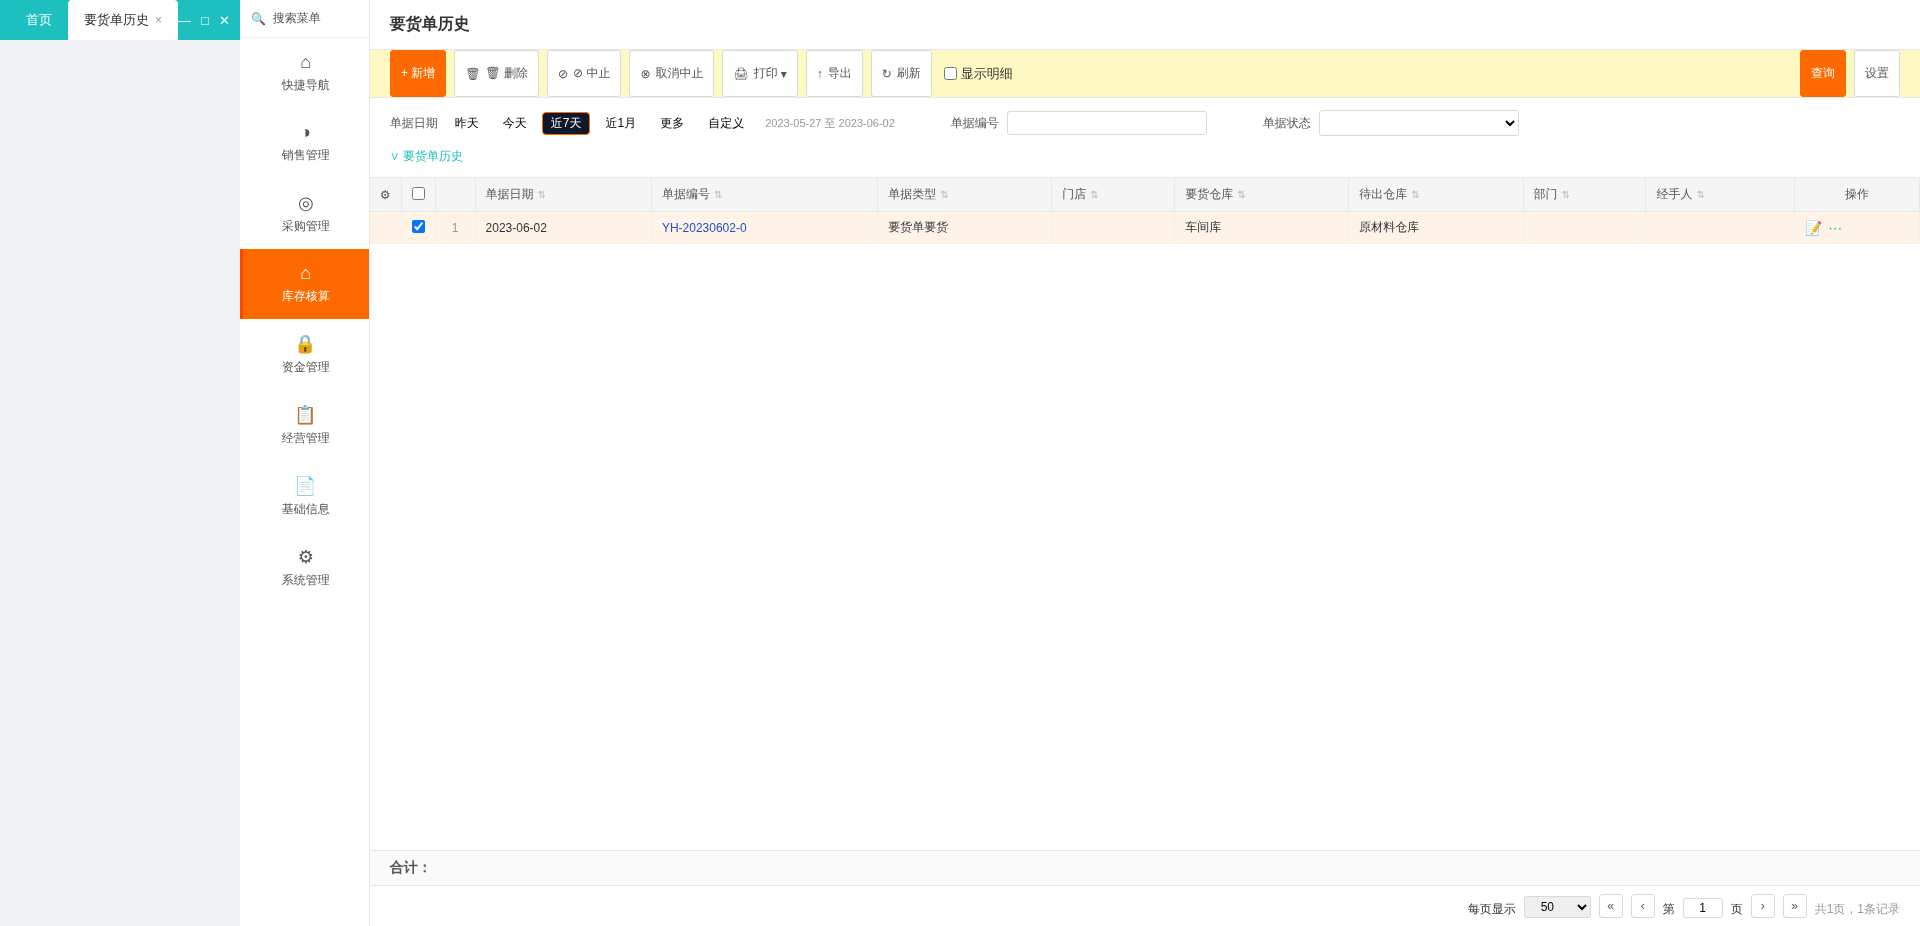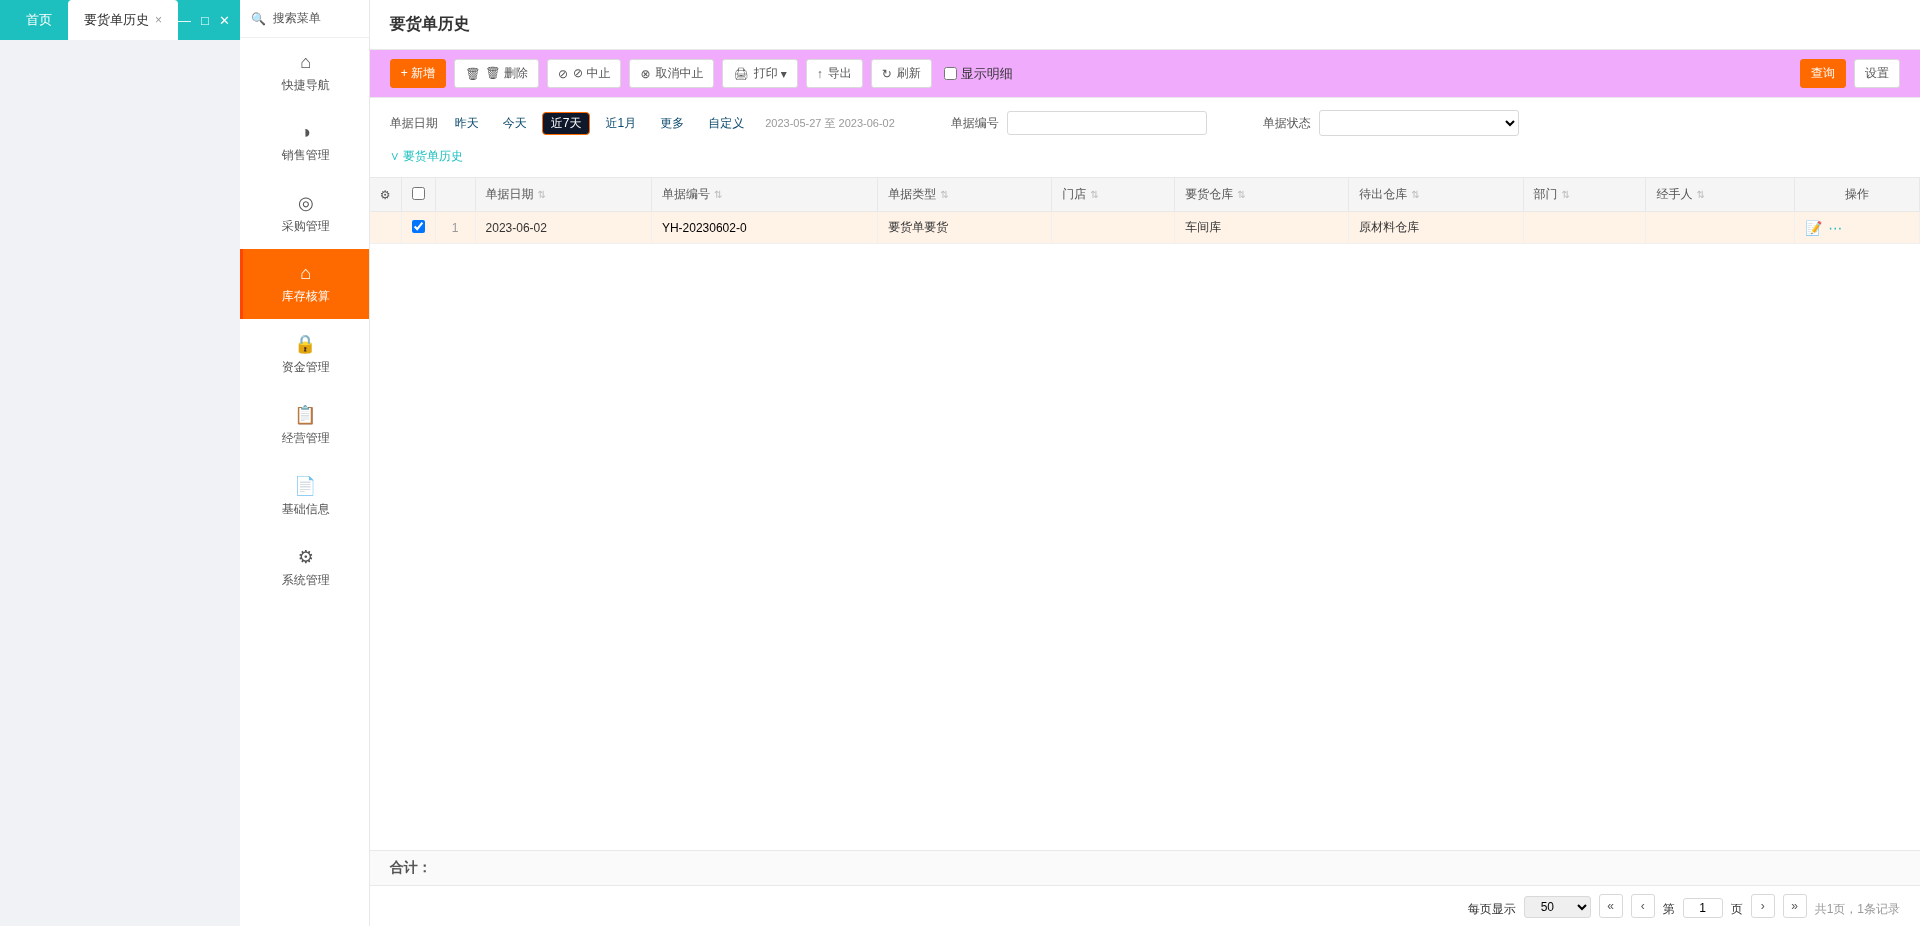--- a/index.html
+++ b/index.html
@@ -22,44 +22,44 @@
 
     
     .sidebar-item { display: flex; flex-direction: column; align-items: center; justify-content: center; padding: 14px 0; cursor: pointer; gap: 4px; color: #555; font-size: 12px; border-left: 3px solid transparent; }
     .sidebar-item.active { background: #ff6a00; color: #fff; border-left: 3px solid #ff4500; }
     .sidebar-item .s-icon { font-size: 18px; }
 
     
     .page-header { background: #fff; padding: 0 20px; height: 50px; display: flex; align-items: center; border-bottom: 1px solid #e8e8e8; }
     .page-title { font-size: 16px; font-weight: bold; color: #333; }
 
-    .toolbar { background: #f0abfc; padding: 0 20px; height: 48px; display: flex; align-items: center; gap: 8px; border-bottom: 1px solid #e8e8e8; flex-shrink: 0; }
+    .toolbar { background: #fef9c3; padding: 0 20px; height: 48px; display: flex; gap: 8px; border-bottom: 1px solid #e8e8e8; flex-shrink: 0; }
     .toolbar-btn { display: flex; align-items: center; gap: 3px; padding: 5px 10px; border: 1px solid #d9d9d9; border-radius: 3px; background: #fff; cursor: pointer; font-size: 12px; color: #555; }
     .toolbar-btn.primary { background: #ff6a00; color: #fff; border-color: #ff6a00; }
 
     
     .filter-area { background: #fff; padding: 12px 20px; border-bottom: 1px solid #e8e8e8; flex-shrink: 0; }
     .filter-row { display: flex; align-items: center; gap: 16px; flex-wrap: wrap; }
     .filter-item { display: flex; align-items: center; gap: 8px; }
     .filter-label { color: #555; font-size: 12px; white-space: nowrap; }
     .date-filters { display: flex; align-items: center; gap: 6px; }
-    .date-btn { padding: 2px 8px; border-radius: 10px; cursor: pointer; font-size: 12px; color: #0c4a6e; border: 1px solid transparent; }
+    .date-btn { padding: 2px 8px; border-radius: 10px; cursor: pointer; font-size: 12px; color: #000000; border: 1px solid transparent; }
     .date-btn.active { background: #0f172a; color: #fff; border-color: #ff6a00; border-radius: 4px; }
     .date-range { font-size: 11px; color: #999; margin-left: 4px; }
     .filter-input { border: 1px solid #d9d9d9; border-radius: 3px; padding: 4px 8px; font-size: 12px; width: 200px; outline: none; }
     .filter-select { border: 1px solid #d9d9d9; border-radius: 3px; padding: 4px 8px; font-size: 12px; width: 200px; outline: none; background: #fff; cursor: pointer; }
     .expand-btn { display: flex; align-items: center; gap: 4px; color: #1dbfbf; cursor: pointer; font-size: 12px; margin-top: 8px; }
 
     
     .table-container { flex: 1; overflow: auto; padding: 0; background: #fff; margin: 0; }
     .data-table { width: 100%; border-collapse: collapse; font-size: 12px; }
     .data-table th { background: #f5f5f5; border-bottom: 1px solid #e8e8e8; border-right: 1px solid #e8e8e8; padding: 8px 10px; text-align: left; color: #555; font-weight: normal; white-space: nowrap; position: sticky; top: 0; z-index: 1; }
     .data-table td { border-bottom: 1px solid #f0f0f0; border-right: 1px solid #f0f0f0; padding: 7px 10px; white-space: nowrap; }
     .data-table tr.selected td { background: #fff3e8; }
-    .table-link { color: #000000; cursor: pointer; text-decoration: none; }
+    .table-link { color: #1d4ed8; cursor: pointer; text-decoration: none; }
     .row-number { color: #999; text-align: center; }
     .th-sort { display: flex; align-items: center; gap: 4px; }
     .sort-icon { color: #bbb; font-size: 10px; }
     .settings-icon-col { width: 30px; text-align: center; cursor: pointer; color: #aaa; }
     .checkbox-col { width: 30px; text-align: center; }
     .ops-col { display: flex; gap: 6px; }
     .op-btn { color: #1dbfbf; cursor: pointer; font-size: 14px; }
 
     
     .table-footer { background: #fafafa; border-top: 1px solid #e8e8e8; padding: 8px 20px; display: flex; align-items: center; font-size: 14px; color: #555; flex-shrink: 0; }

